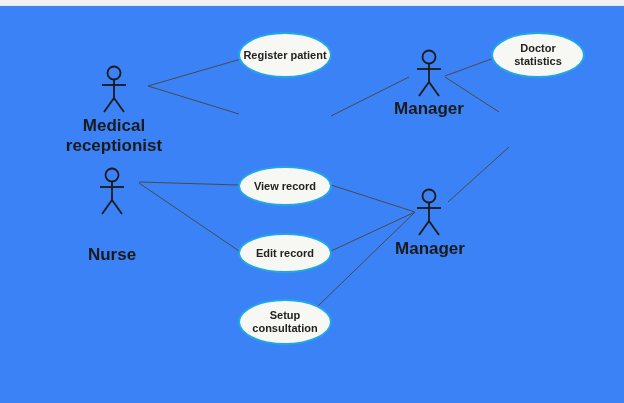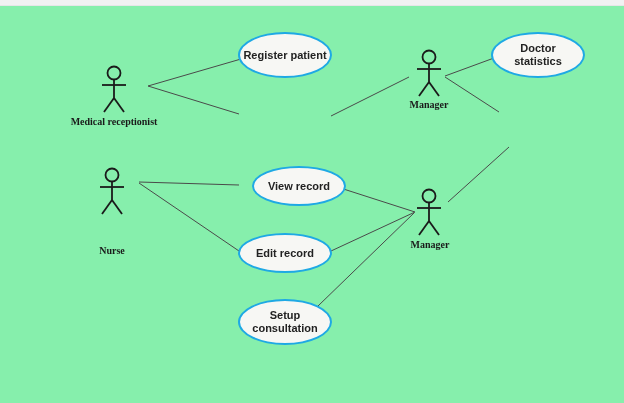--- a/index.html
+++ b/index.html
@@ -4,21 +4,21 @@
 <style>
   html, body {
     margin: 0;
     padding: 0;
     background: #ffffff;
   }
   .stage {
     position: relative;
     width: 624px;
     height: 403px;
-    background: #86efac;
+    background: #3b82f6;
     font-family: "Liberation Sans", sans-serif;
     overflow: hidden;
   }
   .topbar {
     position: absolute;
     top: 0; left: 0; right: 0;
     height: 5px;
     background: #f1f1f2;
     border-bottom: 1px solid #e6e6e8;
   }
@@ -48,42 +48,41 @@
     color: #222222;
   }
   .usecase span {
     display: inline-block;
     max-width: 84px;
   }
   .uc-register       { left: 238px; top: 32px;  width: 94px; height: 46px; }
   .uc-personal-info  { left: 238px; top: 94px;  width: 94px; height: 46px; }
   .uc-export-stats   { left: 491px; top: 32px;  width: 94px; height: 46px; }
   .uc-generate       { left: 495px; top: 103px; width: 94px; height: 45px; }
-  .uc-view-record    { left: 252px; top: 166px; width: 94px; height: 40px; }
+  .uc-view-record    { left: 238px; top: 166px; width: 94px; height: 40px; }
   .uc-edit-record    { left: 238px; top: 233px; width: 94px; height: 40px; }
   .uc-setup          { left: 238px; top: 299px; width: 94px; height: 46px; }
   .actor-figure {
     position: absolute;
     z-index: 2;
     width: 30px;
     height: 48px;
   }
   .actor-figure svg { display: block; }
   .fig-receptionist { left: 99px;  top: 65px;  }
   .fig-manager      { left: 414px; top: 49px;  }
   .fig-nurse        { left: 97px;  top: 167px; }
   .fig-doctor       { left: 414px; top: 188px; }
   .actor-label {
     position: absolute;
     z-index: 2;
-    font-size: 10px;
+    font-size: 17px;
     font-weight: bold;
     color: #1a1a1a;
     text-align: center;
-    font-family: Liberation Serif, serif;
   }
   .lbl-receptionist { left: 34px;  top: 116px; width: 160px; }
   .lbl-manager      { left: 369px; top: 99px;  width: 120px; }
   .lbl-nurse        { left: 52px;  top: 226px; width: 120px; margin-top: 19px; }
   .lbl-doctor       { left: 370px; top: 239px; width: 120px; }
 </style>
 </head>
 <body>
 
 <div class="stage">

